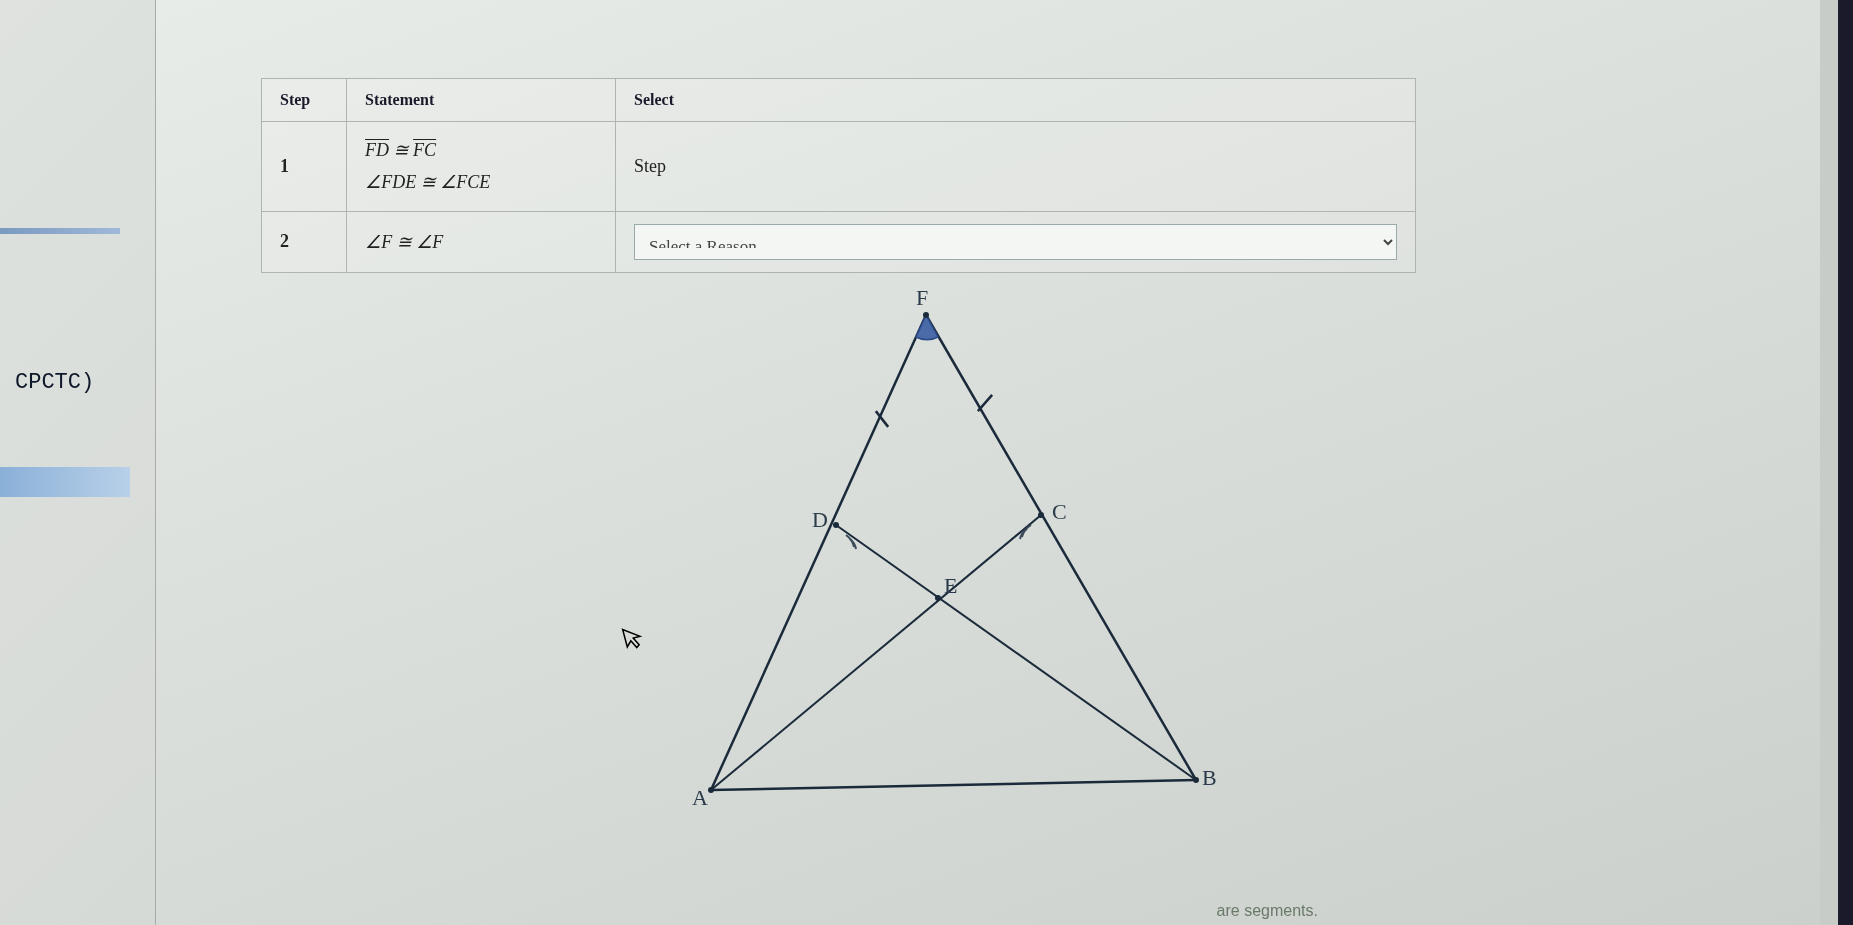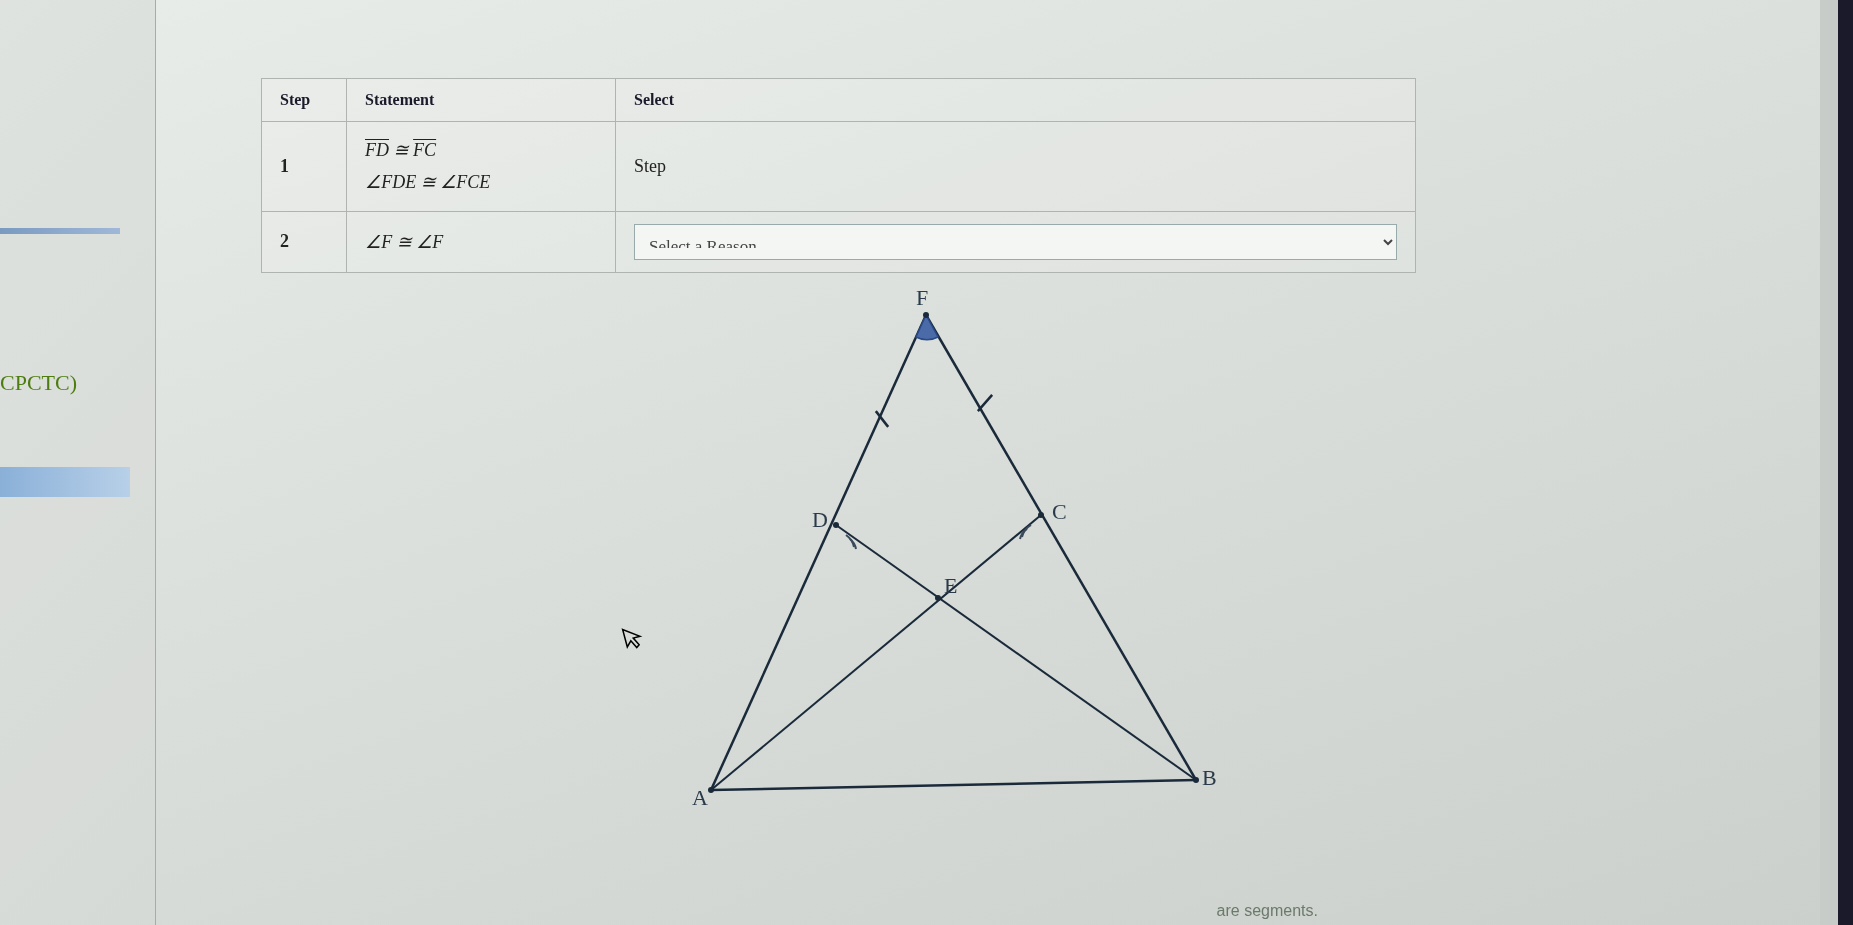--- a/index.html
+++ b/index.html
@@ -18,25 +18,25 @@
     .left-panel {
       position: absolute;
       left: 0;
       top: 0;
       width: 155px;
       height: 100%;
       background: rgba(240, 242, 240, 0.3);
     }
     .left-label {
       position: absolute;
-      left: 0;
+      left: 15px;
       top: 370px;
       font-size: 22px;
-      color: #4d7c0f;
-      font-family: Liberation Serif, serif;
+      color: #0f172a;
+      font-family: Liberation Mono, monospace;
     }
     .blue-bar-1 {
       position: absolute;
       left: 0;
       top: 228px;
       width: 120px;
       height: 6px;
       background: linear-gradient(90deg, #7a9ac0, #a0b8d8);
     }
     .blue-bar-2 {

